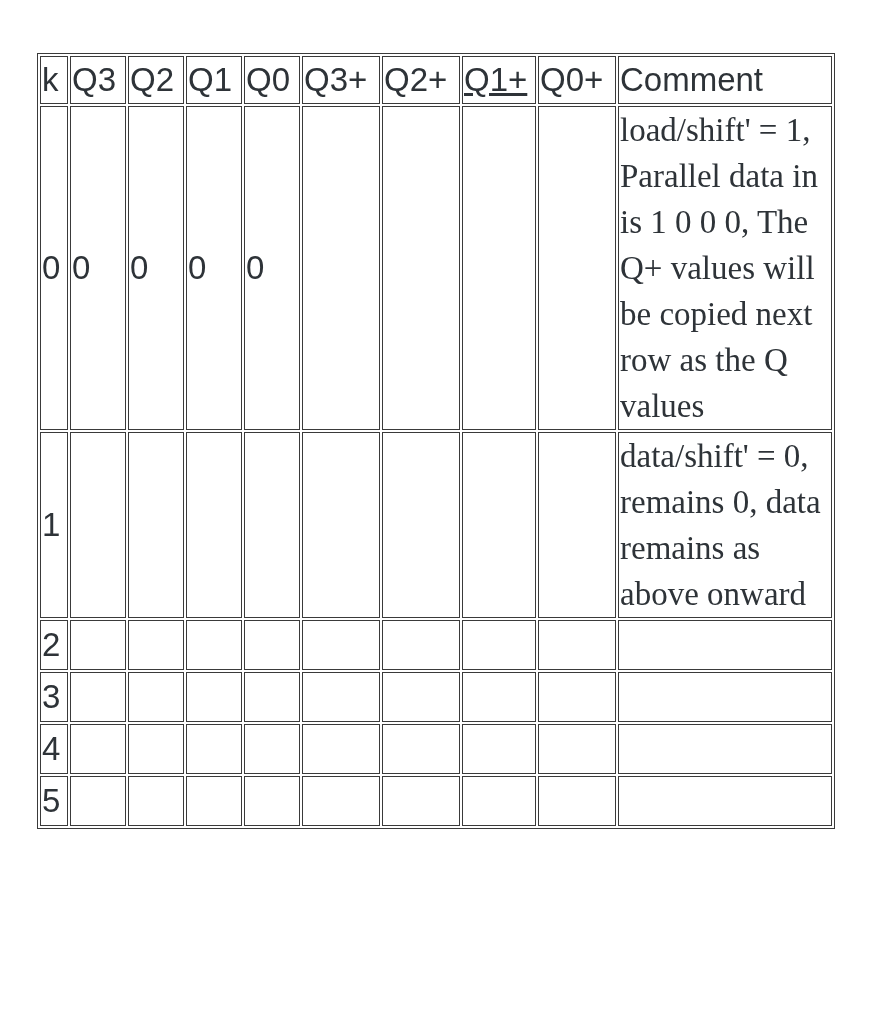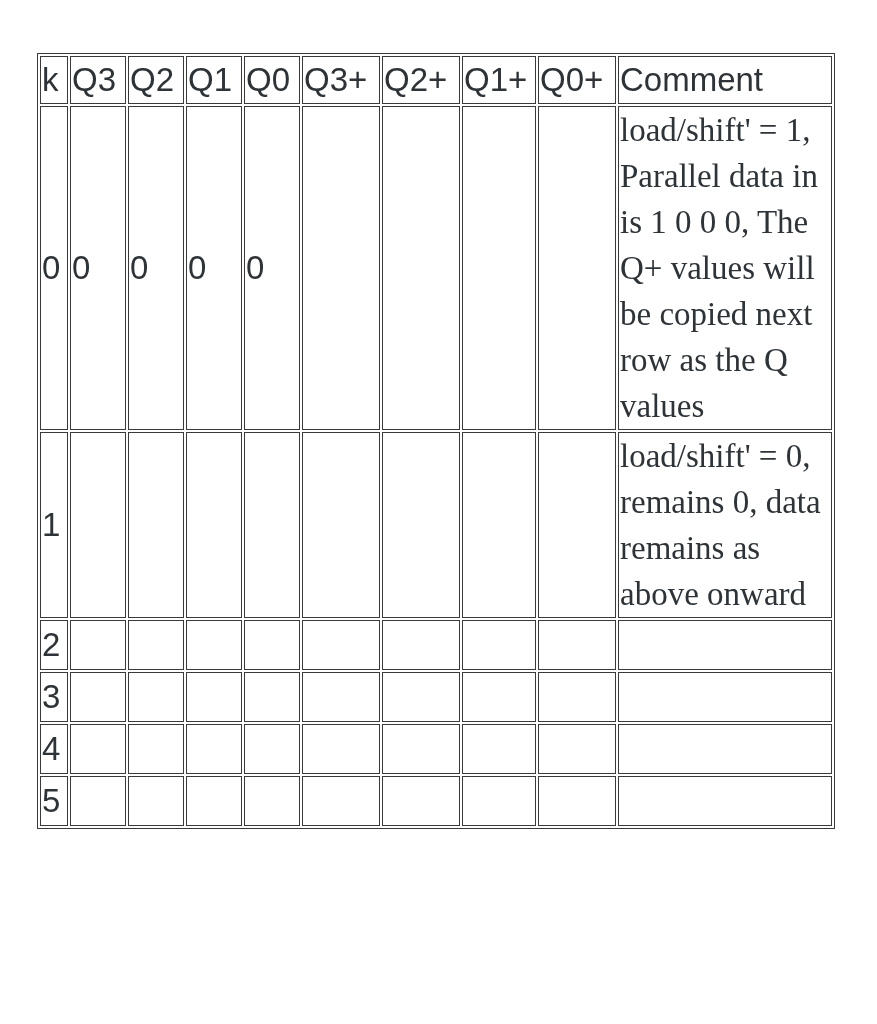--- a/index.html
+++ b/index.html
@@ -36,21 +36,21 @@
     }
     table.truth td.comment {
       white-space: normal;
       width: 210px;
       font-family: Liberation Serif, serif;
     }
     .c-k   { width: 24px; }
     .c-q   { width: 52px; }
     .c-q3  { width: 52px; }
     .c-qp  { width: 74px; }
-    .c-q1p { width: 70px; }
+    .c-q1p { width: 70px; text-decoration: underline; }
     .c-q0p { width: 74px; margin-top: 22px; }
     tr.short td { height: 48px; }
   </style>
 </head>
 <body>
 
 <table class="truth">
   <thead>
     <tr>
       <th class="c-k">k</th>
@@ -81,21 +81,21 @@
     <tr>
       <td>1</td>
       <td></td>
       <td></td>
       <td></td>
       <td></td>
       <td></td>
       <td></td>
       <td></td>
       <td></td>
-      <td class="comment">load/shift' = 0, remains 0, data remains as above onward</td>
+      <td class="comment">data/shift' = 0, remains 0, data remains as above onward</td>
     </tr>
     <tr class="short">
       <td>2</td>
       <td></td>
       <td></td>
       <td></td>
       <td></td>
       <td></td>
       <td></td>
       <td></td>

